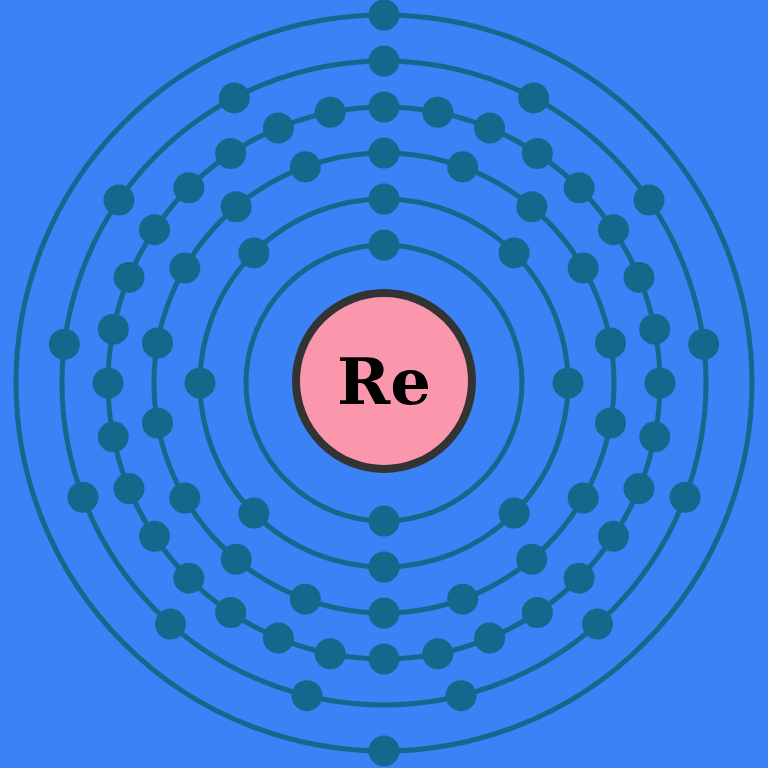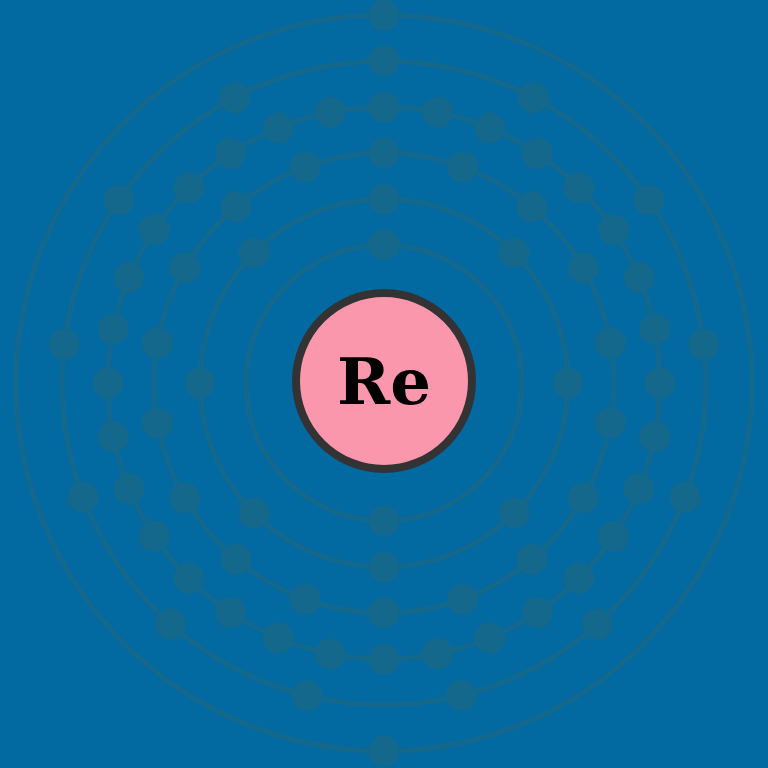--- a/index.html
+++ b/index.html
@@ -8,21 +8,21 @@
     background: #000000;
     width: 768px;
     height: 768px;
     overflow: hidden;
     font-family: "DejaVu Serif", "Liberation Serif", serif;
   }
   .stage {
     position: relative;
     width: 768px;
     height: 768px;
-    background: #0369a1;
+    background: #3b82f6;
   }
   svg { display: block; }
   .element-symbol-text {
     font-family: "DejaVu Serif", "Liberation Serif", serif;
     font-weight: bold;
     font-size: 64px;
   }
 </style>
 </head>
 <body>

